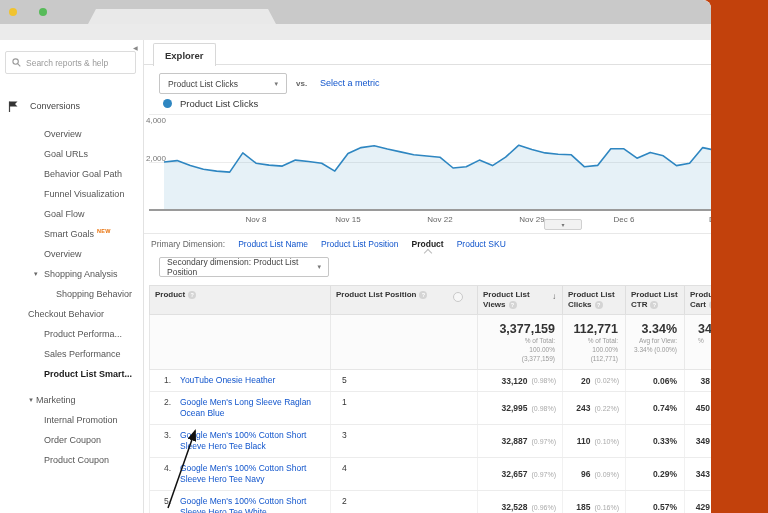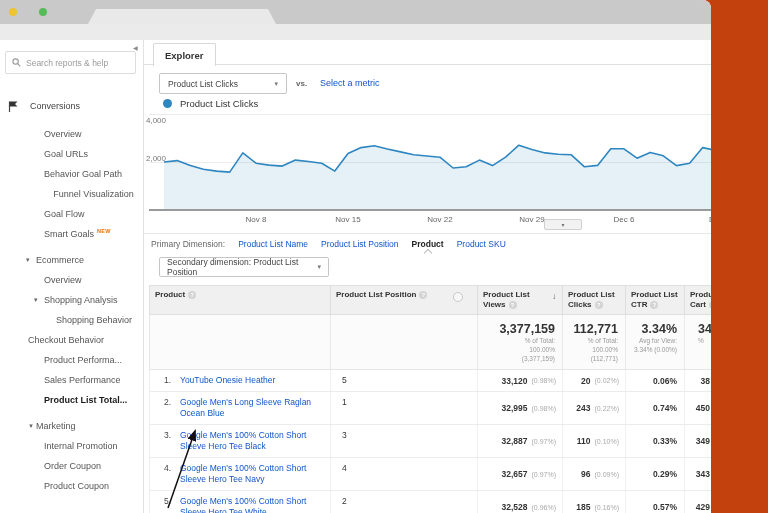--- a/index.html
+++ b/index.html
@@ -128,33 +128,29 @@
             </div>
             <div class="nav-item level-2" style="padding-left: 44px;">
               <span>Overview</span>
             </div>
             <div class="nav-item level-2" style="padding-left: 44px;">
               <span>Goal URLs</span>
             </div>
             <div class="nav-item level-2" style="padding-left: 44px;">
               <span>Behavior Goal Path</span>
             </div>
-            <div class="nav-item level-2" style="padding-left: 44px; justify-content: center;">
+            <div class="nav-item level-2" style="padding-left: 44px;">
               <span>Funnel Visualization</span>
             </div>
             <div class="nav-item level-2" style="padding-left: 44px;">
               <span>Goal Flow</span>
             </div>
             <div class="nav-item level-2" style="padding-left: 44px;">
               <span>Smart Goals</span>
               <span class="badge">NEW</span>
-            </div>
-            <div class="nav-item level-1 gap" style="padding-left: 26px;">
-              <span class="nav-caret">▾</span>
-              <span>Ecommerce</span>
             </div>
             <div class="nav-item level-2" style="padding-left: 44px;">
               <span>Overview</span>
             </div>
             <div class="nav-item level-2" style="padding-left: 34px;">
               <span class="nav-caret">▾</span>
               <span>Shopping Analysis</span>
             </div>
             <div class="nav-item level-3" style="padding-left: 56px;">
               <span>Shopping Behavior</span>
@@ -162,21 +158,21 @@
             <div class="nav-item level-3" style="padding-left: 28px;">
               <span>Checkout Behavior</span>
             </div>
             <div class="nav-item level-2" style="padding-left: 44px;">
               <span>Product Performa...</span>
             </div>
             <div class="nav-item level-2" style="padding-left: 44px;">
               <span>Sales Performance</span>
             </div>
             <div class="nav-item level-2 sel" style="padding-left: 44px;">
-              <span>Product List Total...</span>
+              <span>Product List Smart...</span>
             </div>
             <div class="nav-item level-1 gap" style="padding-left: 26px; text-align: center;">
               <span class="nav-caret">▾</span>
               <span>Marketing</span>
             </div>
             <div class="nav-item level-2" style="padding-left: 44px;">
               <span>Internal Promotion</span>
             </div>
             <div class="nav-item level-2" style="padding-left: 44px;">
               <span>Order Coupon</span>

